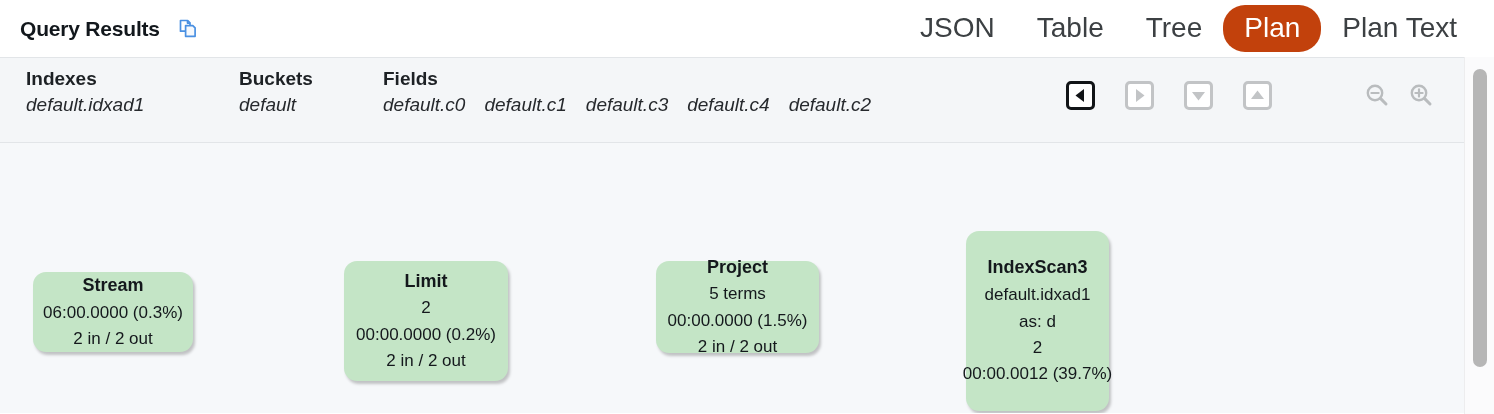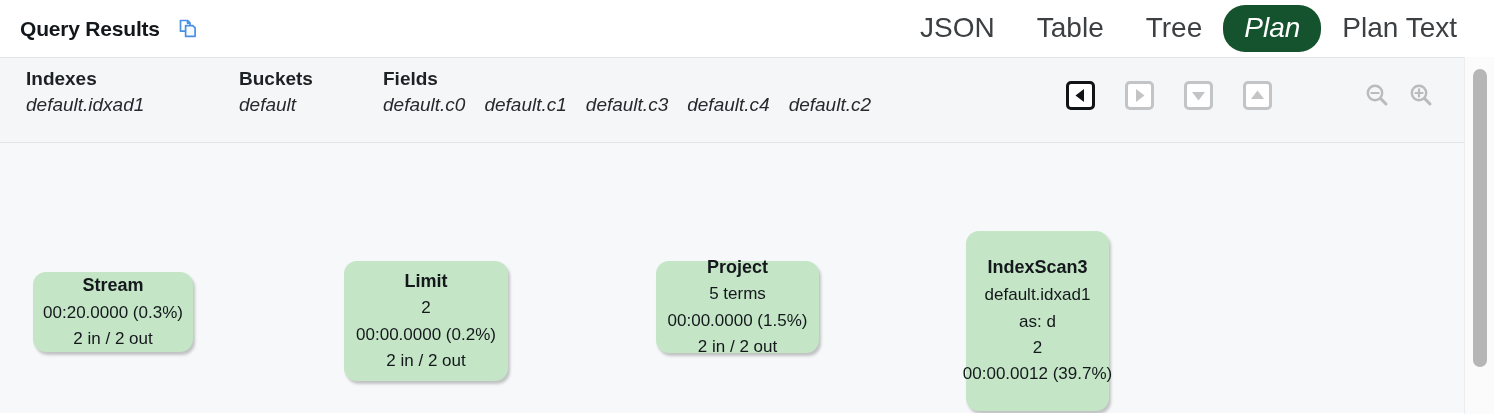--- a/index.html
+++ b/index.html
@@ -49,23 +49,22 @@
   .tab {
     font-size: 28px;
     color: #3c4043;
     padding: 7px 21px;
     border-radius: 22px;
     cursor: pointer;
     white-space: nowrap;
     line-height: 1.15;
   }
   .tab.active {
-    background: #14532d;
+    background: #c2410c;
     color: #ffffff;
-    font-style: italic;
   }
 
   
   .metabar {
     position: relative;
     height: 86px;
     background: #f4f6f8;
     border-top: 1px solid #e2e5e8;
     border-bottom: 1px solid #e2e5e8;
     padding: 10px 0 4px 26px;
@@ -266,21 +265,21 @@
         <line x1="17.4" y1="17.4" x2="23" y2="23" stroke="#b9bcbe" stroke-width="3" stroke-linecap="round"></line>
       </svg>
     </div>
   </div>
 </div>
 
 <div class="canvas">
 
   <div class="node" style="left:33px; top:129px; width:160px; height:80px;">
     <div class="n-title">Stream</div>
-    <div class="n-line">00:20.0000 (0.3%)</div>
+    <div class="n-line">06:00.0000 (0.3%)</div>
     <div class="n-line">2 in / 2 out</div>
   </div>
 
   <div class="node" style="left:344px; top:118px; width:164px; height:120px;">
     <div class="n-title">Limit</div>
     <div class="n-line">2</div>
     <div class="n-line">00:00.0000 (0.2%)</div>
     <div class="n-line">2 in / 2 out</div>
   </div>
 

